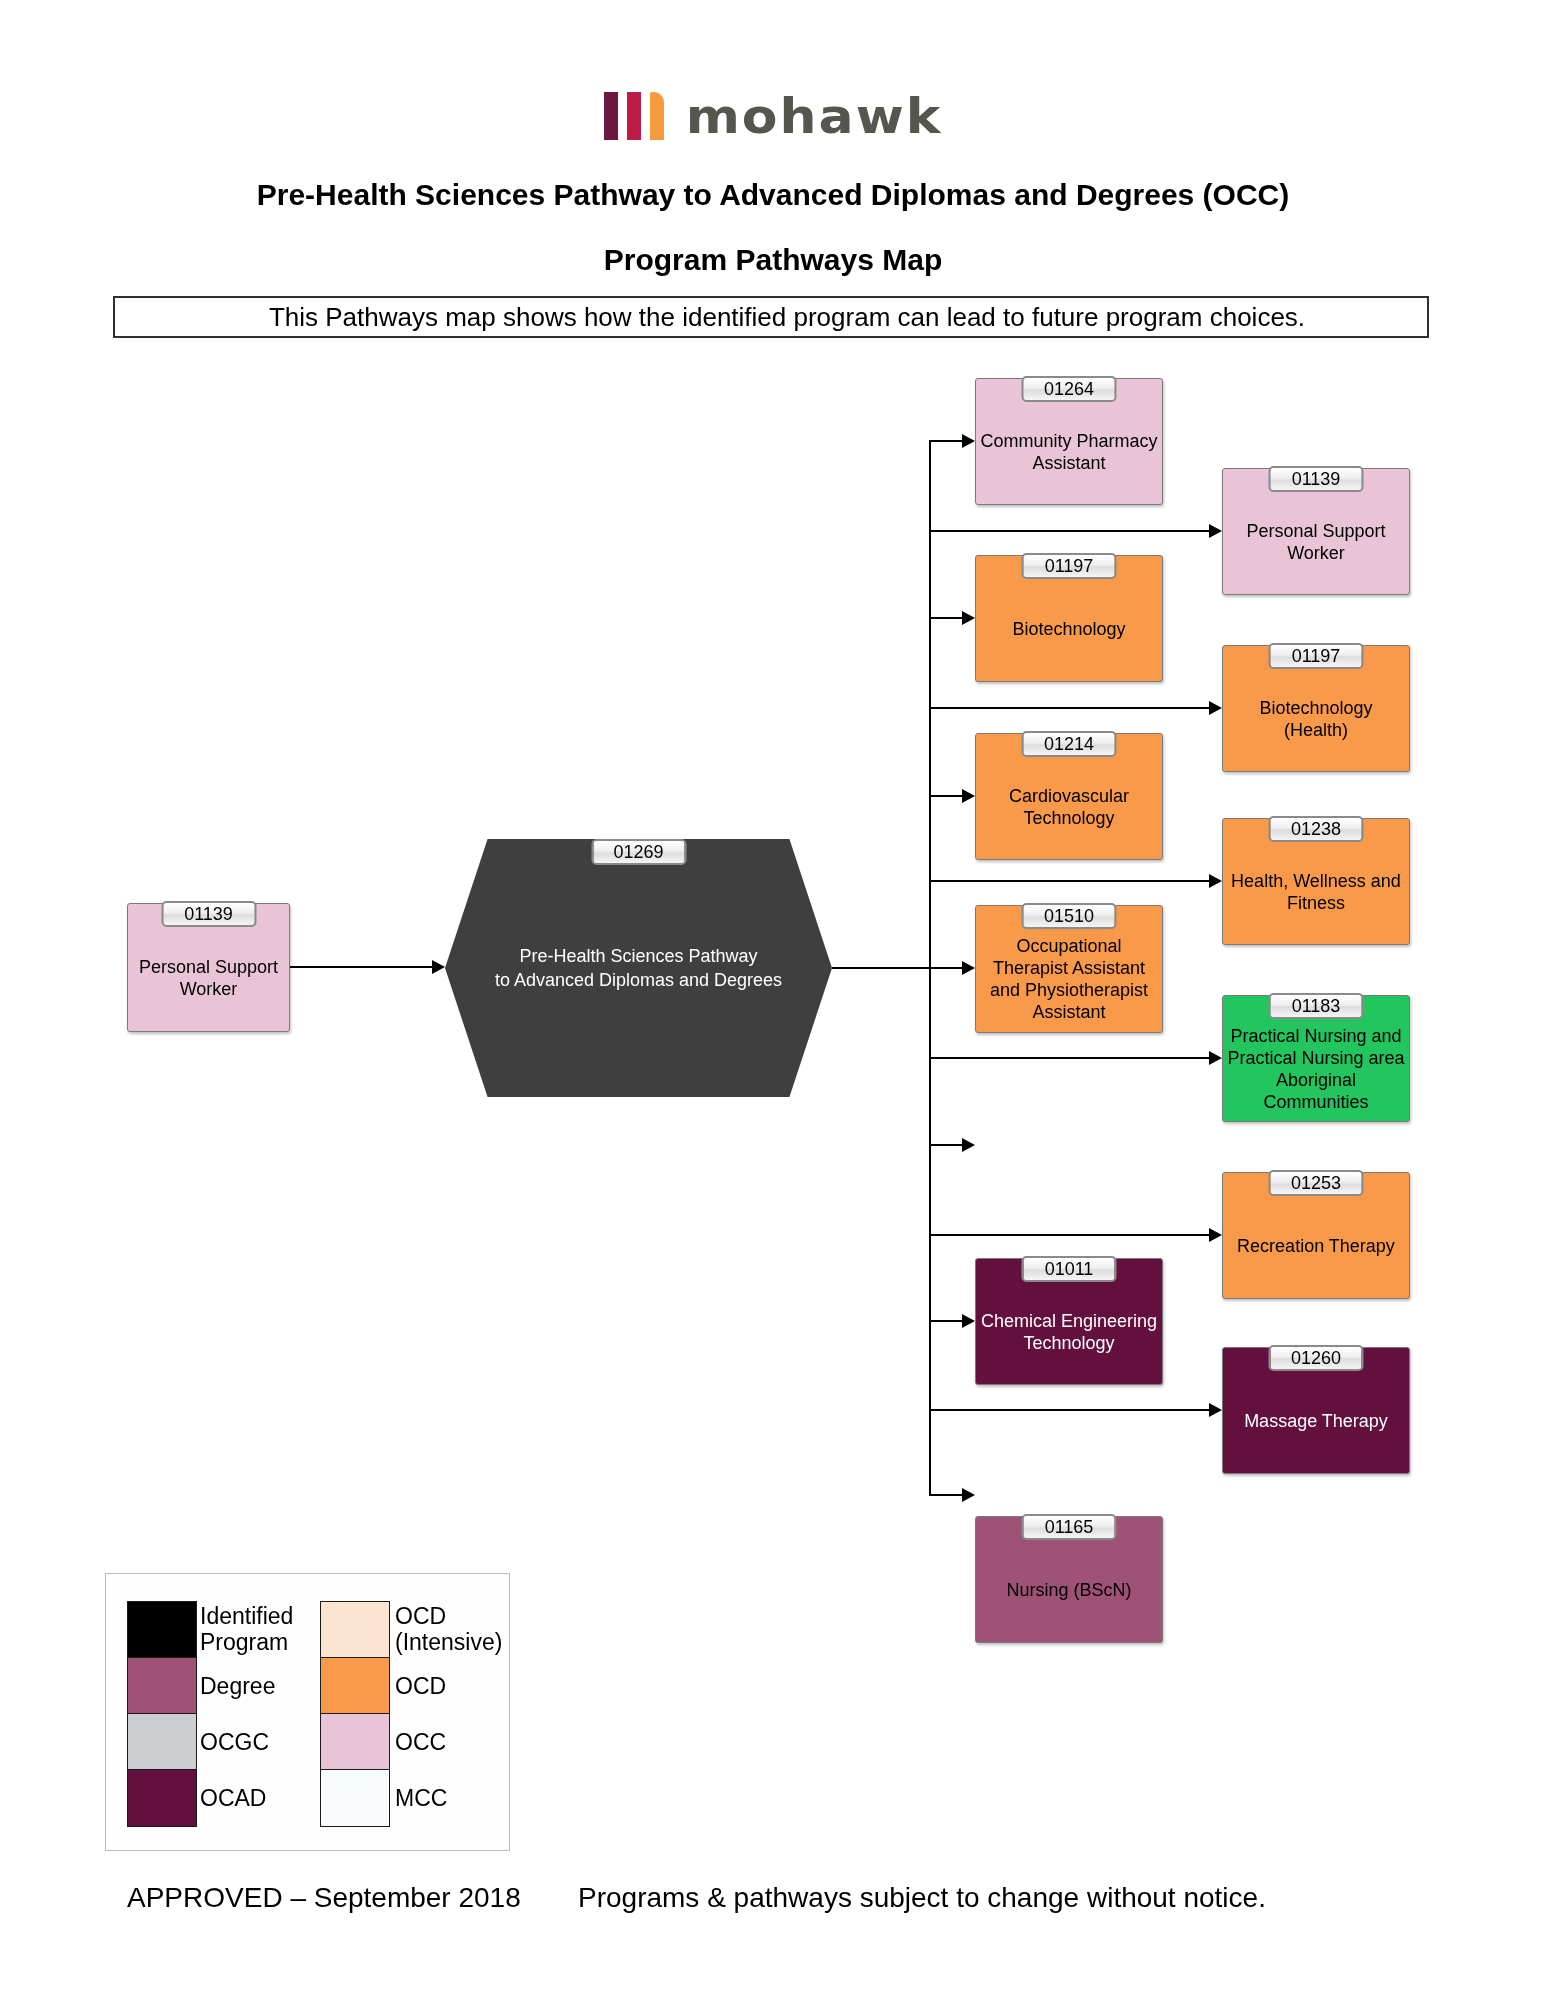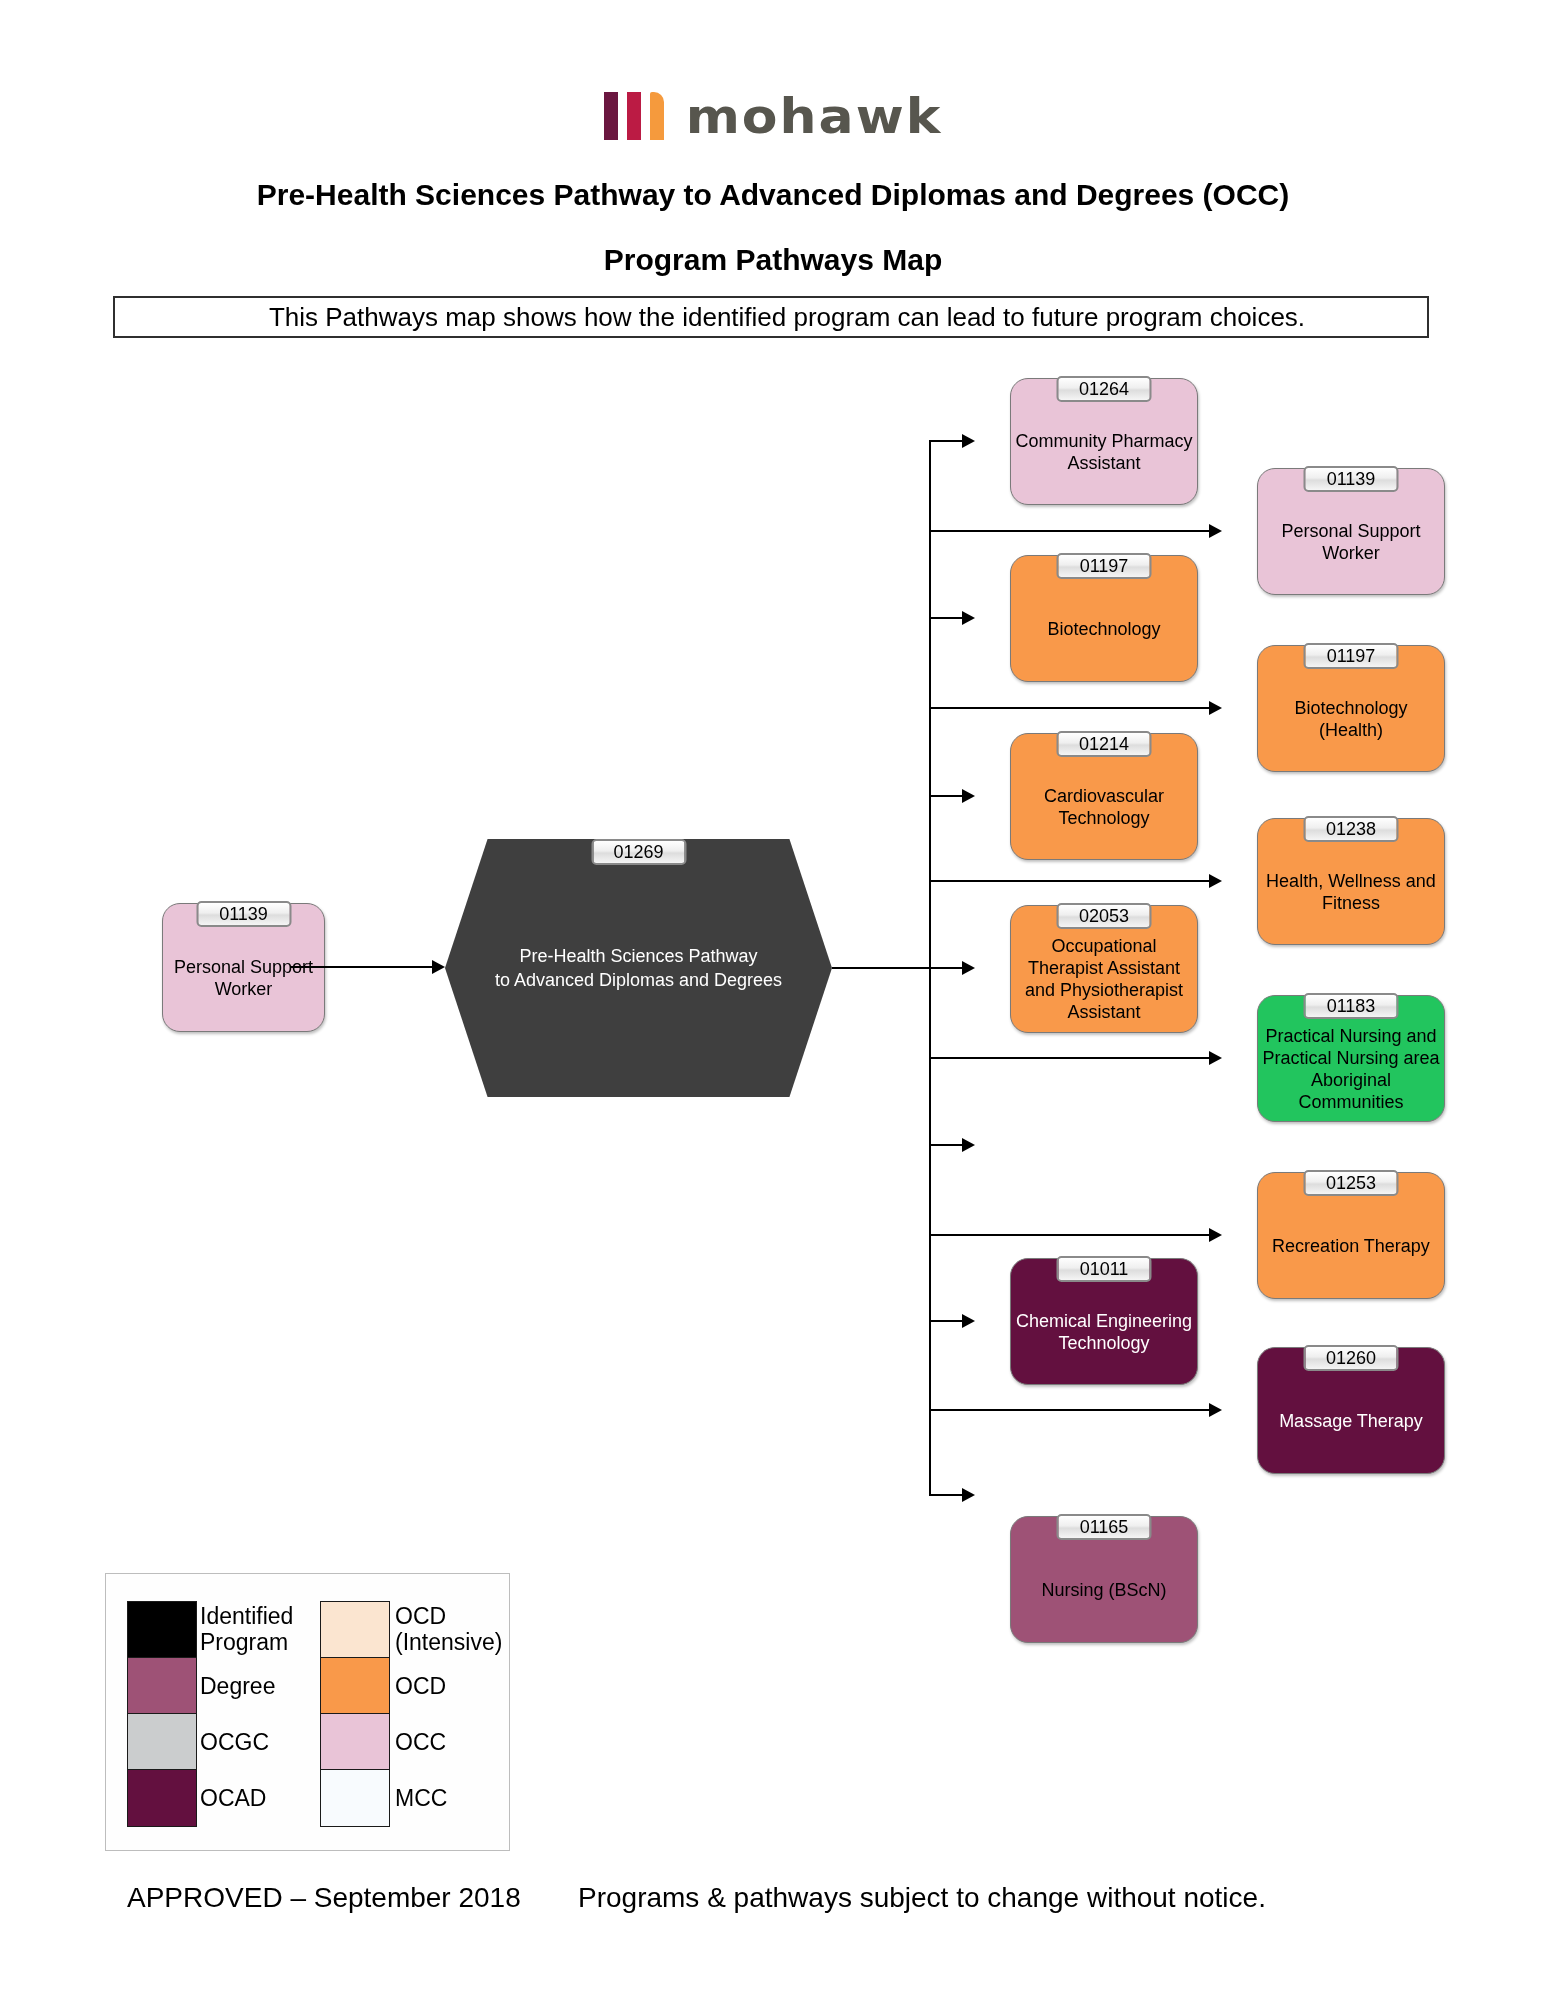--- a/index.html
+++ b/index.html
@@ -17,25 +17,24 @@
   .title{position:absolute;left:0;top:178px;width:1546px;text-align:center;font-size:30px;font-weight:bold;}
   .subtitle{position:absolute;left:0;top:243px;width:1546px;text-align:center;font-size:30px;font-weight:bold;}
   .banner{
     position:absolute;left:113px;top:296px;width:1316px;height:42px;
     border:2px solid #2f2f2f;box-sizing:border-box;
     font-size:26px;display:flex;align-items:center;justify-content:center;padding-left:32px;
   }
 
   
   .pbox{
-    position:absolute;box-sizing:border-box;border:1px solid #7a7a7a;border-radius:18px;
+    position:absolute;box-sizing:border-box;border:1px solid #7a7a7a;border-radius:3px;
     display:flex;flex-direction:column;justify-content:center;align-items:center;
     padding:26px 4px 6px 4px;text-align:center;
     box-shadow:1px 2px 3px rgba(0,0,0,.25);
-    margin-left:35px;
   }
   .pbox .plabel{font-size:18px;line-height:22px;}
   .pbox.light-text .plabel{color:#ffffff;}
   .badge{
     position:absolute;top:-3px;left:50%;transform:translateX(-50%);
     width:95px;height:26px;box-sizing:border-box;border:2px solid #8a8a8a;border-radius:5px;
     background:linear-gradient(#ffffff 0%,#efefef 45%,#dddddd 55%,#f5f5f5 100%);
     font-size:18px;line-height:22px;text-align:center;color:#000;
   }
   .hex{
@@ -99,21 +98,21 @@
   </div>
   <div class="pbox" style="left: 975px; top: 555px; width: 188px; height: 127px; background-color: rgb(249, 153, 74);">
     <div class="badge">01197</div>
     <div class="plabel">Biotechnology</div>
   </div>
   <div class="pbox" style="left: 975px; top: 733px; width: 188px; height: 127px; background-color: rgb(249, 153, 74);">
     <div class="badge">01214</div>
     <div class="plabel">Cardiovascular Technology</div>
   </div>
   <div class="pbox" style="left: 975px; top: 905px; width: 188px; height: 128px; background-color: rgb(249, 153, 74);">
-    <div class="badge">02053</div>
+    <div class="badge">01510</div>
     <div class="plabel">Occupational Therapist Assistant and Physiotherapist Assistant</div>
   </div>
   <div class="pbox light-text" style="left: 975px; top: 1258px; width: 188px; height: 127px; background-color: rgb(99, 16, 63);">
     <div class="badge">01011</div>
     <div class="plabel">Chemical Engineering Technology</div>
   </div>
   <div class="pbox" style="left: 975px; top: 1516px; width: 188px; height: 127px; background-color: rgb(158, 82, 118);">
     <div class="badge">01165</div>
     <div class="plabel">Nursing (BScN)</div>
   </div>

